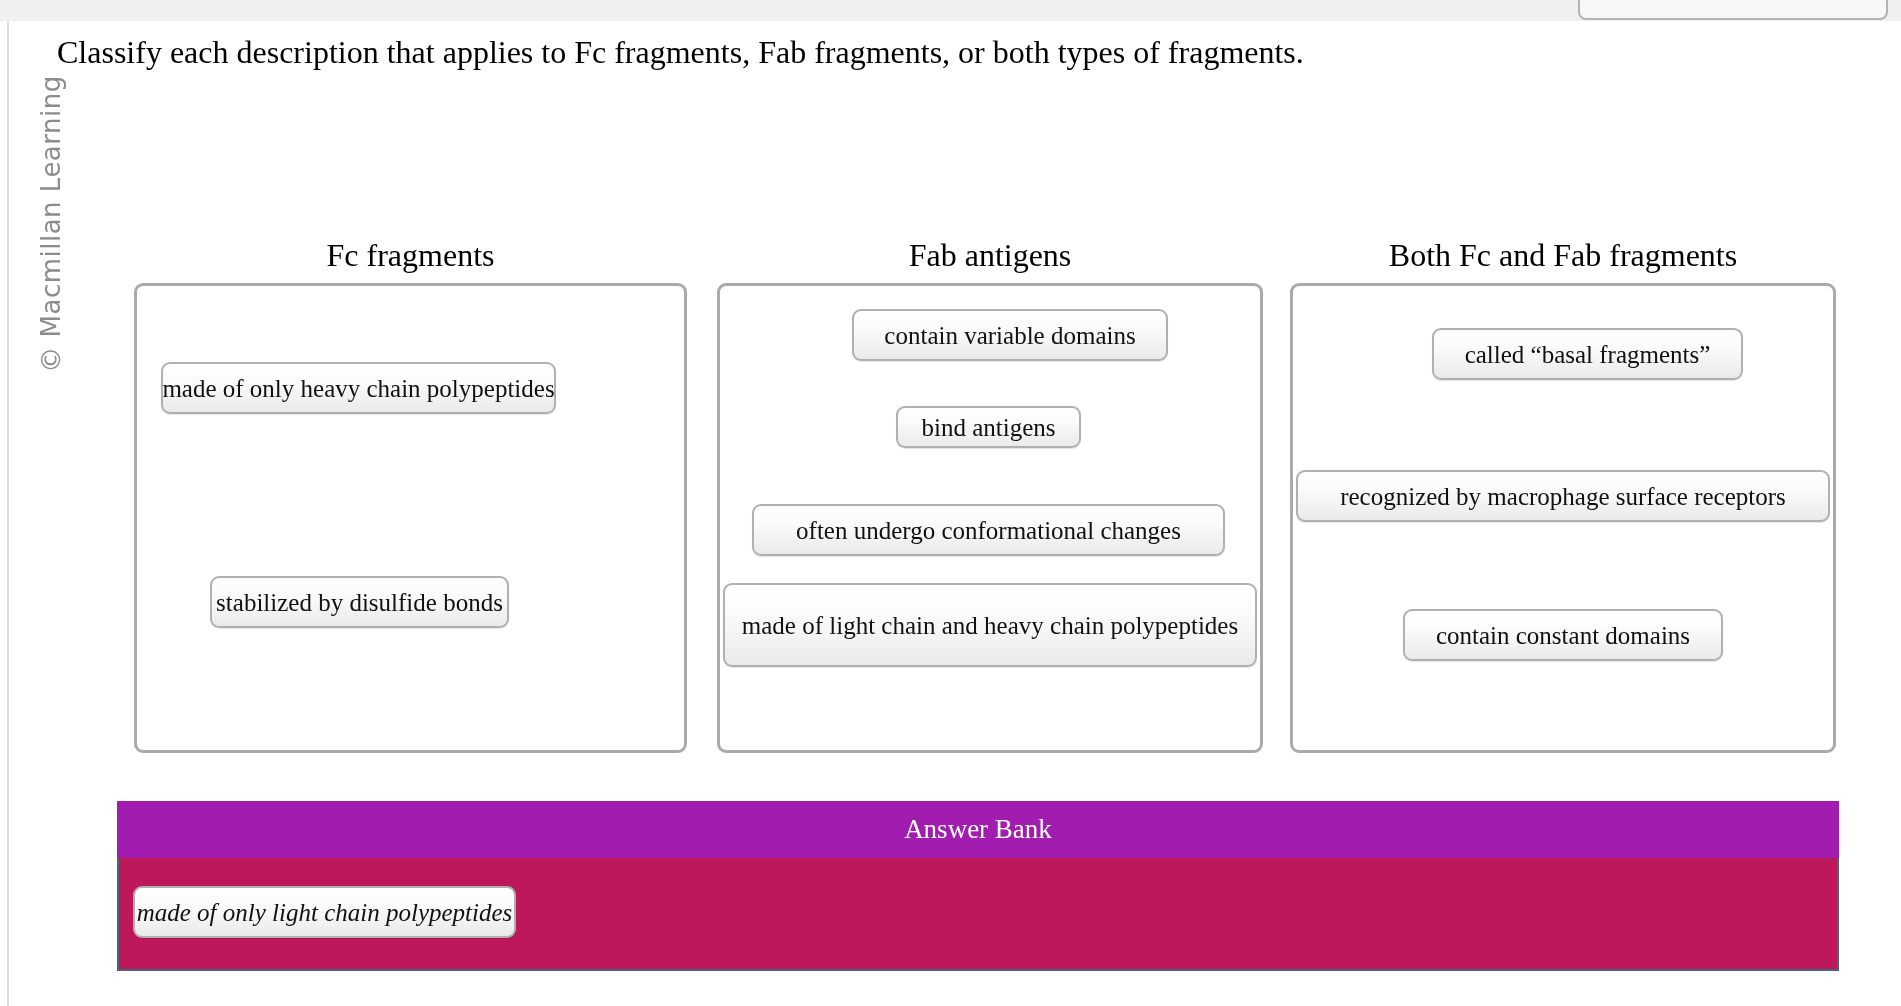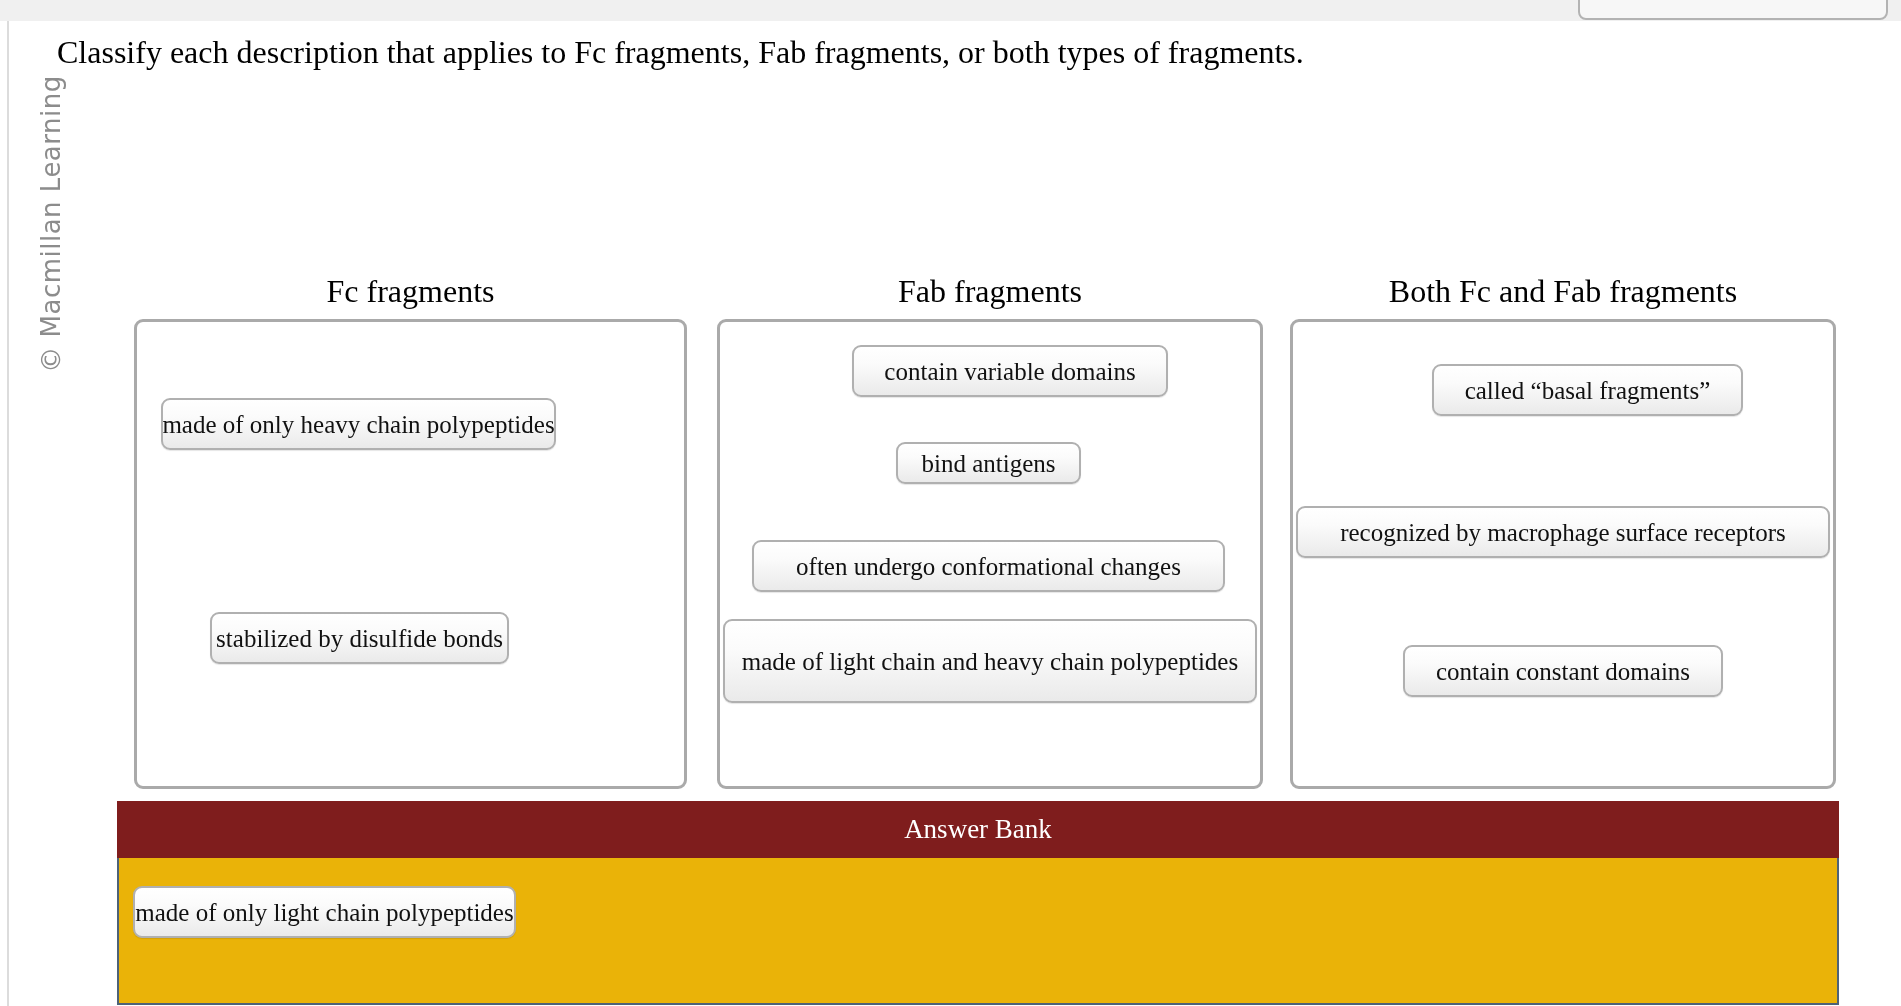--- a/index.html
+++ b/index.html
@@ -83,21 +83,20 @@
     position: absolute;
     top: 214px;
   }
   .col-title {
     font-size: 32px;
     color: #000000;
     text-align: center;
     white-space: nowrap;
     height: 48px;
     line-height: 40px;
-    margin-top: 36px;
   }
   .dropbox {
     position: relative;
     border: 3px solid #aaaaaa;
     border-radius: 9px;
     background: #ffffff;
     padding: 0;
   }
 
   
@@ -129,33 +128,34 @@
   .tile.multiline { white-space: normal; }
 
   
   .answer-bank {
     position: absolute;
     left: 108px; top: 780px;
     width: 1722px;
   }
   .ab-header {
     height: 57px;
-    background: #7f1d1d;
+    background: #a21caf;
     color: #ffffff;
     font-size: 27px;
     display: flex;
     align-items: center;
     justify-content: center;
   }
   .ab-body {
     position: relative;
-    height: 147px;
-    background: #eab308;
+    height: 113px;
+    background: #be185d;
     border: 2px solid #4d6277;
     border-top: none;
+    font-style: italic;
   }
   .ab-body .tile { position: absolute; }
 </style>
 </head>
 <body>
 
 <div id="page">
 
   <div class="top-strip">
     <div class="top-right-box"></div>
@@ -173,21 +173,21 @@
 
       <div class="column col-0">
         <div class="col-title">Fc fragments</div>
         <div class="dropbox">
           <div class="tile" style="left:24px; top:76px; width:395px; height:52px;">made of only heavy chain polypeptides</div>
           <div class="tile" style="left:73px; top:290px; width:299px; height:52px;">stabilized by disulfide bonds</div>
         </div>
       </div>
 
       <div class="column col-1">
-        <div class="col-title">Fab fragments</div>
+        <div class="col-title">Fab antigens</div>
         <div class="dropbox">
           <div class="tile" style="left:110px; top:23px; width:316px; height:52px;margin-left:22px;">contain variable domains</div>
           <div class="tile" style="left:176px; top:120px; width:185px; height:42px;">bind antigens</div>
           <div class="tile" style="left:32px; top:218px; width:473px; height:52px;">often undergo conformational changes</div>
           <div class="tile multiline" style="left:3px; top:297px; width:534px; height:84px;">made of light chain and heavy chain polypeptides</div>
         </div>
       </div>
 
       <div class="column col-2">
         <div class="col-title">Both Fc and Fab fragments</div>

